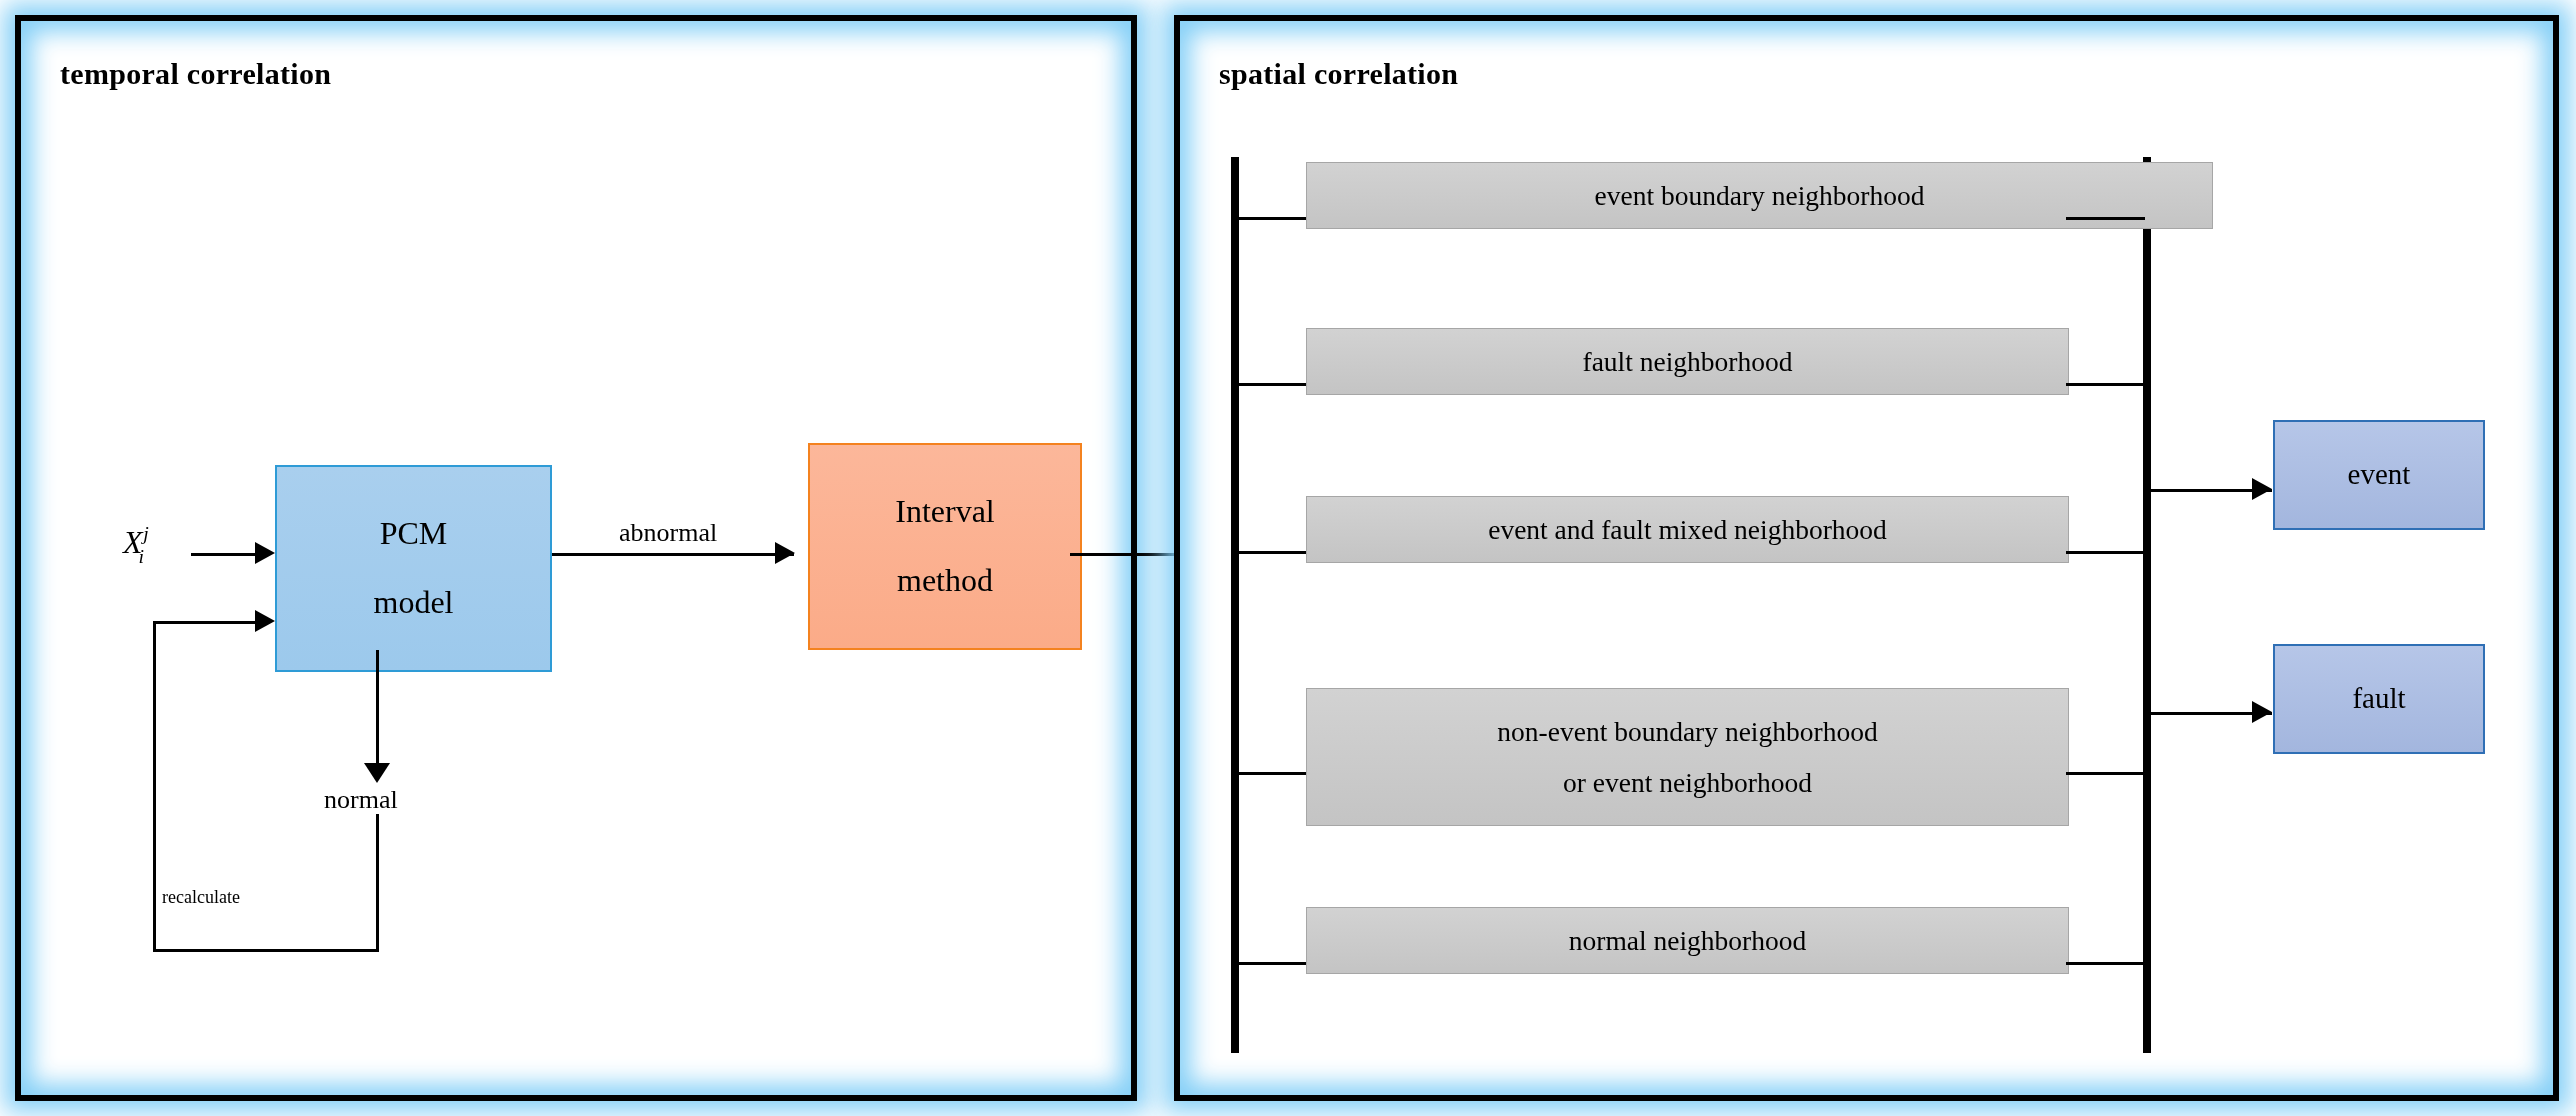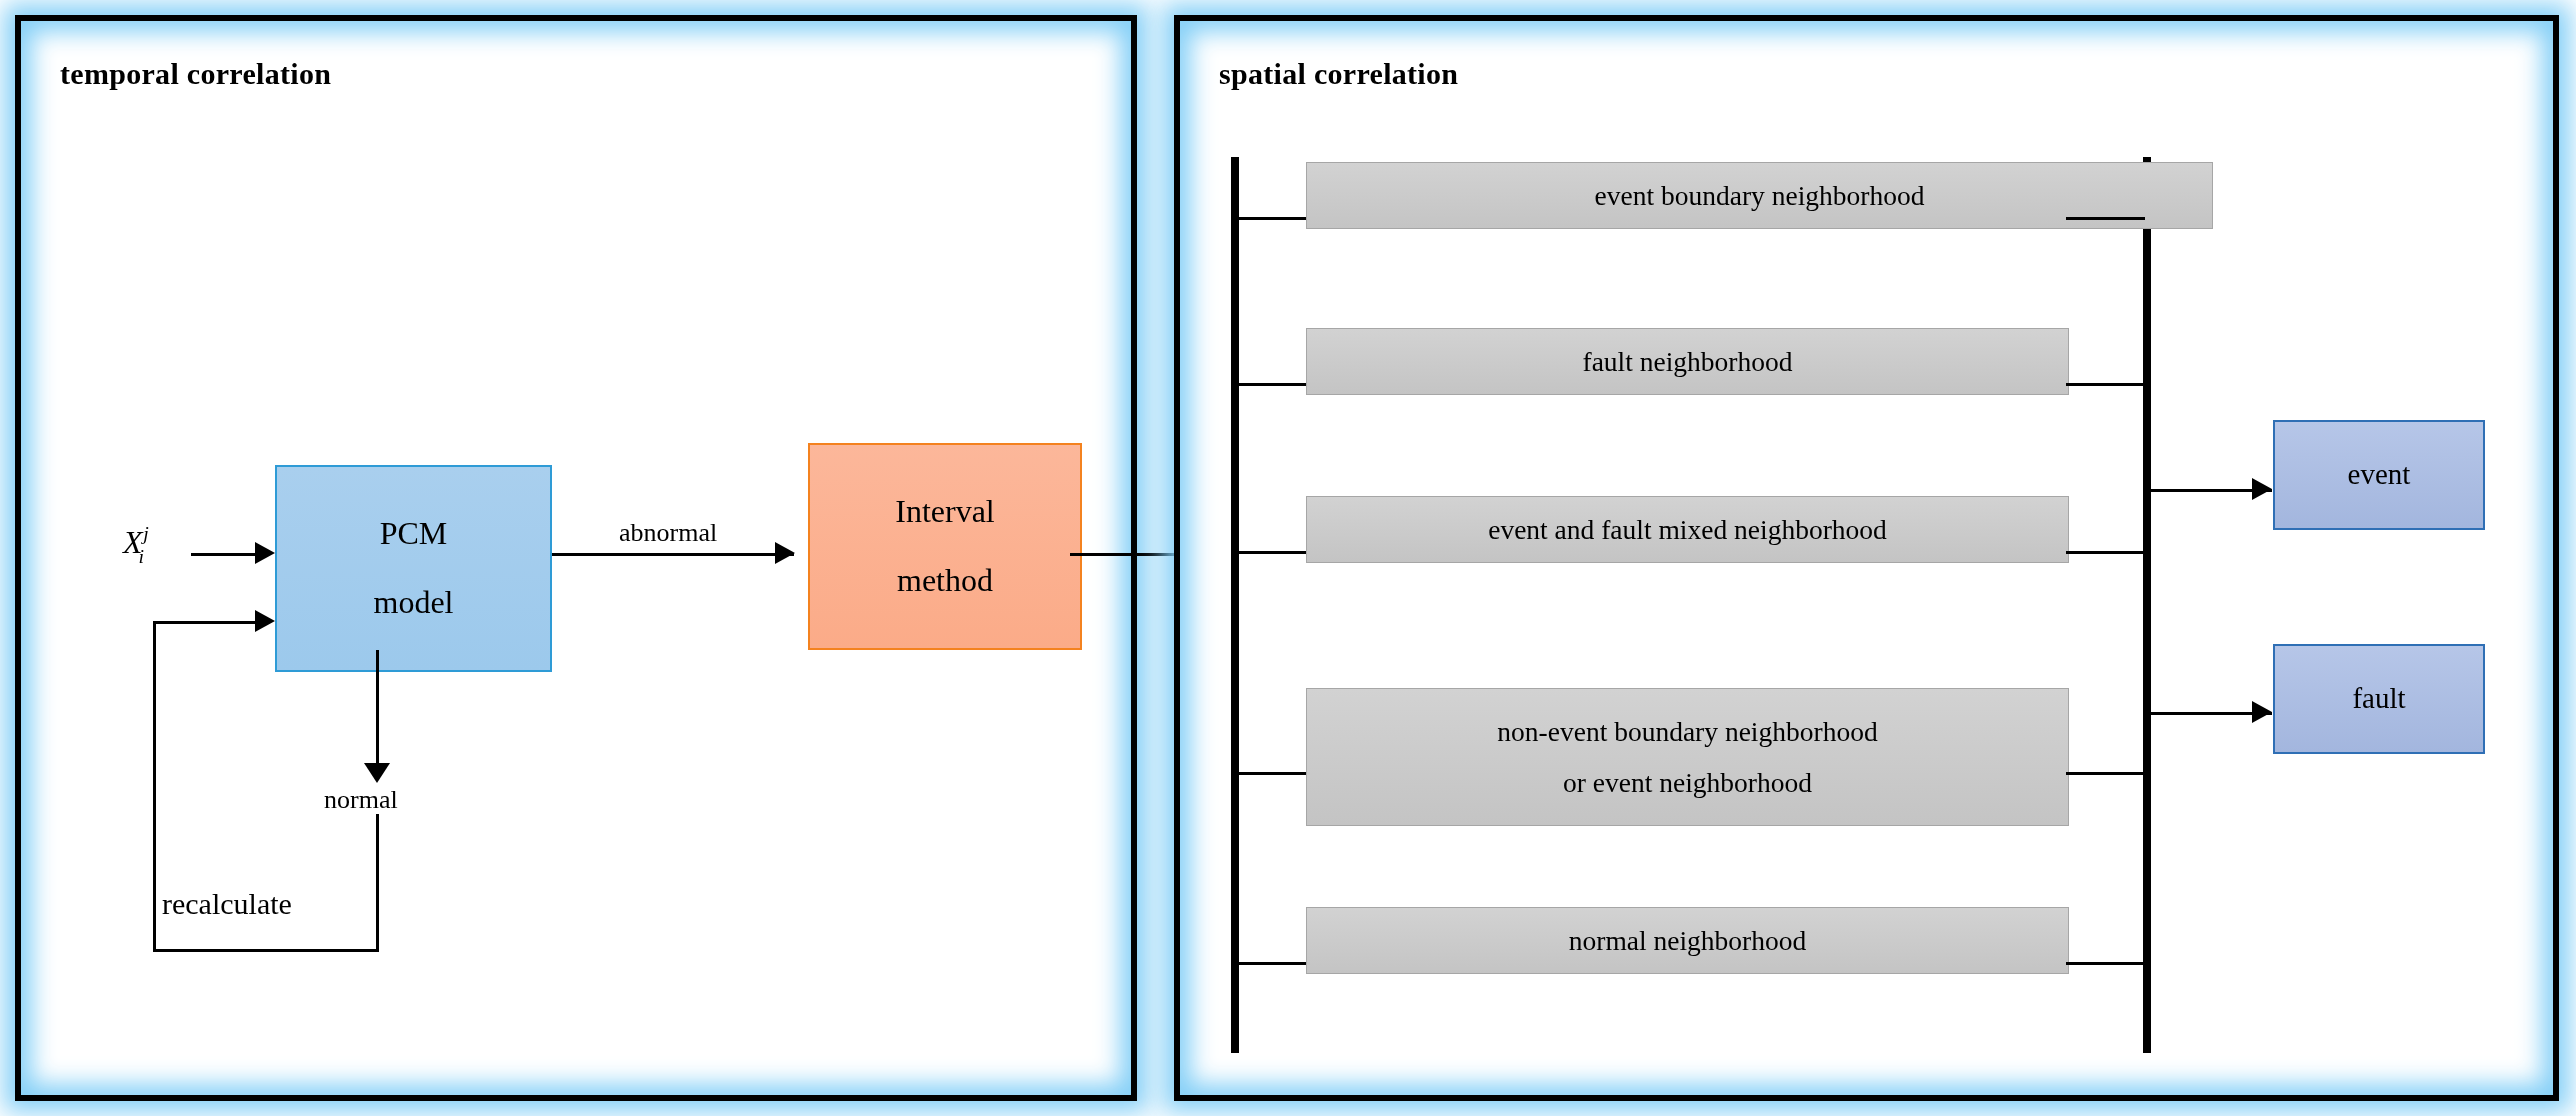--- a/index.html
+++ b/index.html
@@ -70,21 +70,21 @@
 
   
   .lbl{
     position:absolute;
     color:#000;
     font-family:"Liberation Serif",serif;
     white-space:nowrap;
   }
   .lbl-abnormal{font-size:26px;}
   .lbl-normal{font-size:26px;}
-  .lbl-recalc{font-size:30px;}
+  .lbl-recalc{font-size:18px;}
 
   
   .mathvar{
     position:absolute;
     font-family:"Liberation Serif",serif;
     font-style:italic;
     font-size:32px;
     color:#000;
     white-space:nowrap;
   }

